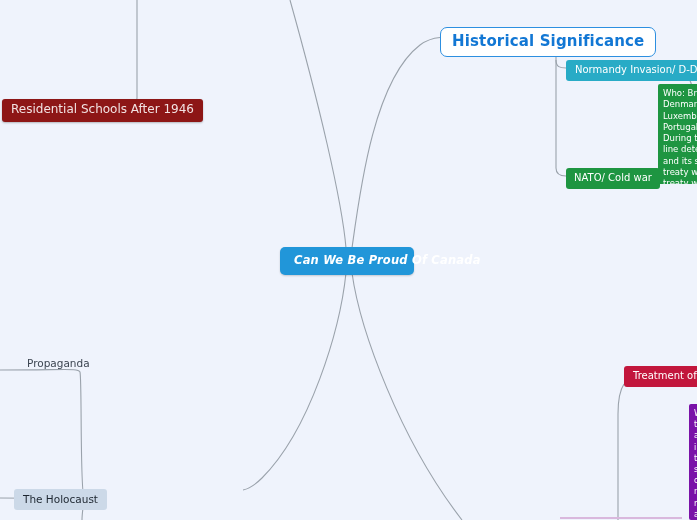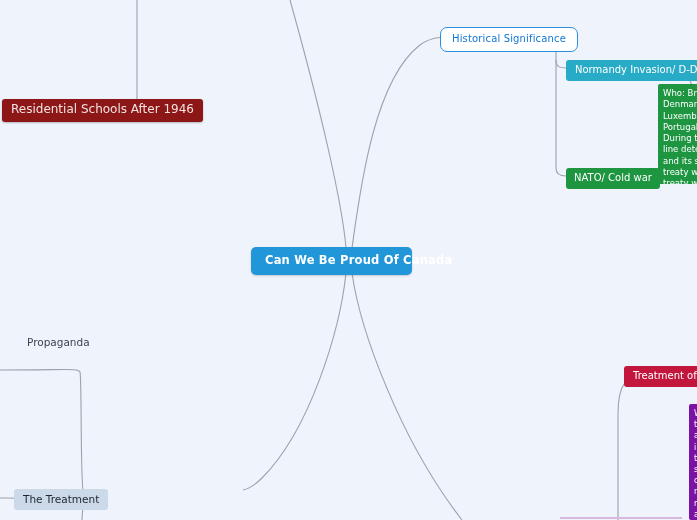--- a/index.html
+++ b/index.html
@@ -41,22 +41,22 @@
     border-radius: 5px;
     padding: 7px 14px 8px 14px;
     text-align: center;
     box-shadow: 0 1px 2px rgba(0,0,0,.18);
   }
 
   
   .node-outline {
     background: #ffffff;
     color: #1277d4;
-    font-weight: normal;
-    font-size: 10px;
+    font-weight: bold;
+    font-size: 15px;
     letter-spacing: .15px;
     border: 1.6px solid #2d8fe0;
     border-radius: 7px;
     padding: 5px 11px 6px 11px;
     text-align: center;
   }
 
   
   .node-teal {
     background: #28abc6;
@@ -173,21 +173,21 @@
       <path d="M 84 497 C 80 500 78 498 0 498"></path>
       <path d="M 84 500 C 83 508 82 514 82 520"></path>
 
       <path d="M 624 384 C 620 390 618 400 618 414 L 618 520"></path>
       <path d="M 618 430 C 660 430 680 428 690 424" opacity="0"></path>
     </g>
   </svg>
 
   <div class="rule-lavender" style="left:560px; top:517px; width:122px;"></div>
 
-  <div class="node node-root" style="left:251px; top:247px; width:161px;">
+  <div class="node node-root" style="left:280px; top:247px; width:134px;font-style:italic;">
     <span>Can We Be Proud Of Canada</span>
   </div>
 
   <div class="node node-outline" style="left:440px; top:27px;">
     <span>Historical Significance</span>
   </div>
 
 
   <div class="node node-teal" style="left:566px; top:60px;">
     <span>Normandy Invasion/ D-Day</span>
@@ -198,26 +198,26 @@
   </div>
 
   <div class="node node-darkred" style="left:2px; top:99px;">
     <span>Residential Schools After 1946</span>
   </div>
 
   <div class="node node-crimson" style="left:624px; top:366px;">
     <span>Treatment of min</span>
   </div>
 
-  <div class="node node-plain" style="left:24px; top:334px;">
+  <div class="node node-plain" style="left:24px; top:355px;">
     <span>Propaganda</span>
   </div>
 
   <div class="node node-pale" style="left:14px; top:489px;">
-    <span>The Treatment</span>
+    <span>The Holocaust</span>
   </div>
 
   <div class="node note-green" style="left:658px; top:84px; width:52px; height:100px;">
     <span class="ln">Who: Br</span>
     <span class="ln">Denmar</span>
     <span class="ln">Luxemb</span>
     <span class="ln">Portugal</span>
     <span class="ln">During t</span>
     <span class="ln">line dete</span>
     <span class="ln">and its s</span>

